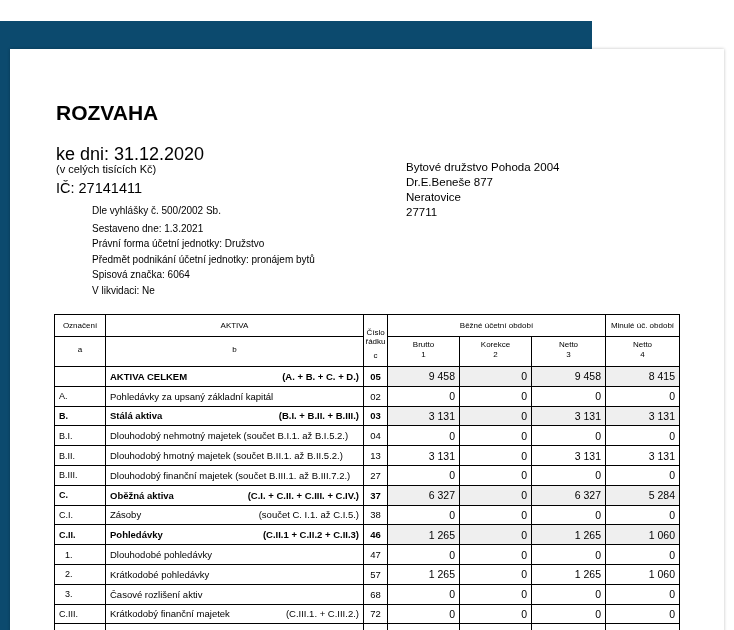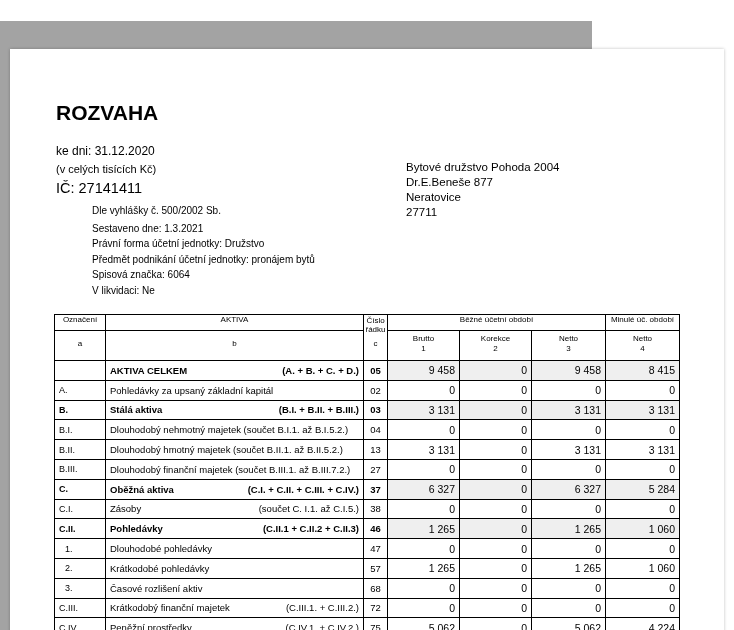--- a/index.html
+++ b/index.html
@@ -5,51 +5,51 @@
   html, body { margin: 0; padding: 0; }
   body {
     width: 734px; height: 630px; overflow: hidden;
     background: #ffffff;
     font-family: "Liberation Sans", sans-serif;
     color: #000;
     position: relative;
   }
   .viewer {
     position: absolute; left: 0; top: 21px; width: 592px; height: 609px;
-    background: #a3a3a3;
+    background: #0c4a6e;
   }
   .page {
     position: absolute; left: 10px; top: 28px; width: 714px; height: 610px;
     background: #ffffff;
     box-shadow: 0 0 3px rgba(0,0,0,0.25);
   }
   .abs { position: absolute; white-space: nowrap; }
   .title { left: 46px; top: 52px; font-size: 21px; font-weight: bold; }
   .sub1 { left: 46px; top: 77px; font-size: 14.5px; }
-  .sub2 { left: 46px; top: 95px; font-size: 12px; }
+  .sub2 { left: 46px; top: 95px; font-size: 18px; }
   .sub3 { left: 46px; top: 114px; font-size: 11px; }
   .ic { left: 46px; top: 131px; font-size: 14.5px; }
   .info { left: 46px; font-size: 10px; margin-left: 36px; }
   .company-title { left: 396px; top: 95px; font-size: 14px; }
   .company { left: 396px; font-size: 11.5px; }
 
   table.bal {
     position: absolute; left: 44px; top: 265px;
     border-collapse: collapse;
     table-layout: fixed;
     font-size: 9.5px;
   }
   table.bal td, table.bal th {
     border: 1px solid #000;
     padding: 0 4px;
     height: 18.8px;
     overflow: hidden; white-space: nowrap;
     font-weight: normal;
   }
-  table.bal th { font-size: 8px; vertical-align: top; text-align: center; padding-top: 0; }
+  table.bal th { font-size: 8px; vertical-align: top; text-align: center; padding-top: 6px; }
   table.bal .hdr2 th { vertical-align: top; padding-top: 3px; height: 21px; line-height: 10px; }
   table.bal .hdr1 th { height: 15px; }
   td.num { text-align: right; font-size: 10.5px; }
   td.code { font-size: 9px; }
   td.rn { text-align: center; font-size: 9.5px; }
   tr.sum td { background: #efefef; }
   tr.sum td.code, tr.sum td.desc, tr.sum td.rn { font-weight: bold; background: #fff; }
   tr.sum td.num { background: #efefef; }
   .desc-wrap { display: flex; justify-content: space-between; align-items: flex-end; }
   .sub-code { padding-left: 10px !important; }
@@ -84,21 +84,21 @@
         <col style="width:72px">
           <col style="width:72px">
           <col style="width:74px">
           <col style="width:74px">
       </colgroup>
       <thead>
         <tr class="hdr1">
           <th>Označení</th>
           <th>AKTIVA</th>
           <th rowspan="2" style="line-height:9px;padding:1px 0;">
-            <span style="white-space:normal;display:block;">Číslo řádku</span>
+            <span style="white-space:normal;display:block;margin-top:12px;">Číslo řádku</span>
             <span style="display:block;margin-top:5px;">c</span>
           </th>
           <th colspan="3">Běžné účetní období</th>
           <th>Minulé úč. období</th>
         </tr>
         <tr class="hdr2">
           <th style="border-top:none;padding-top:8px">a</th>
           <th style="border-top:none;padding-top:8px">b</th>
           <th><span>Brutto</span><br><span>1</span></th>
           <th><span>Korekce</span><br><span>2</span></th>

